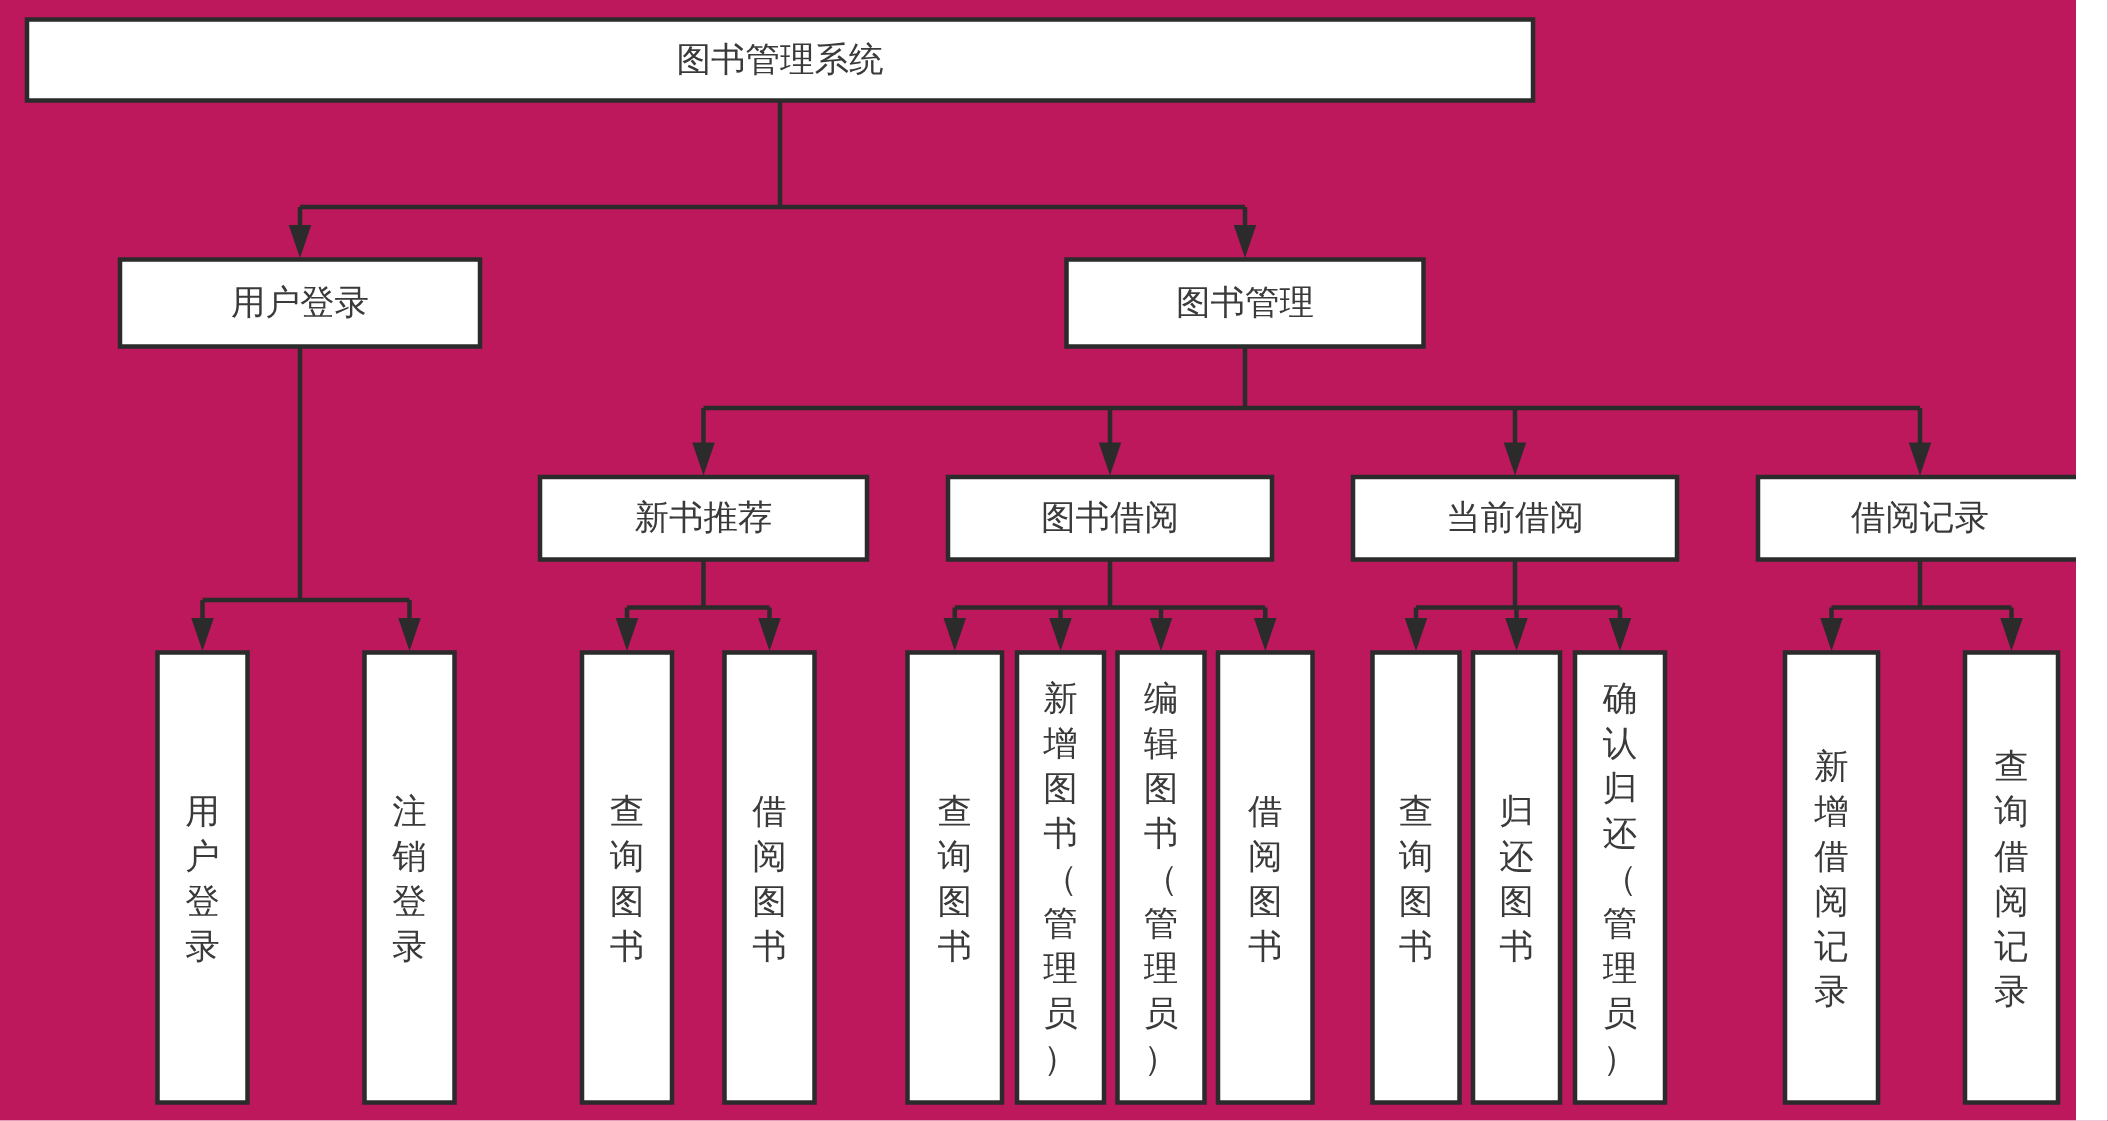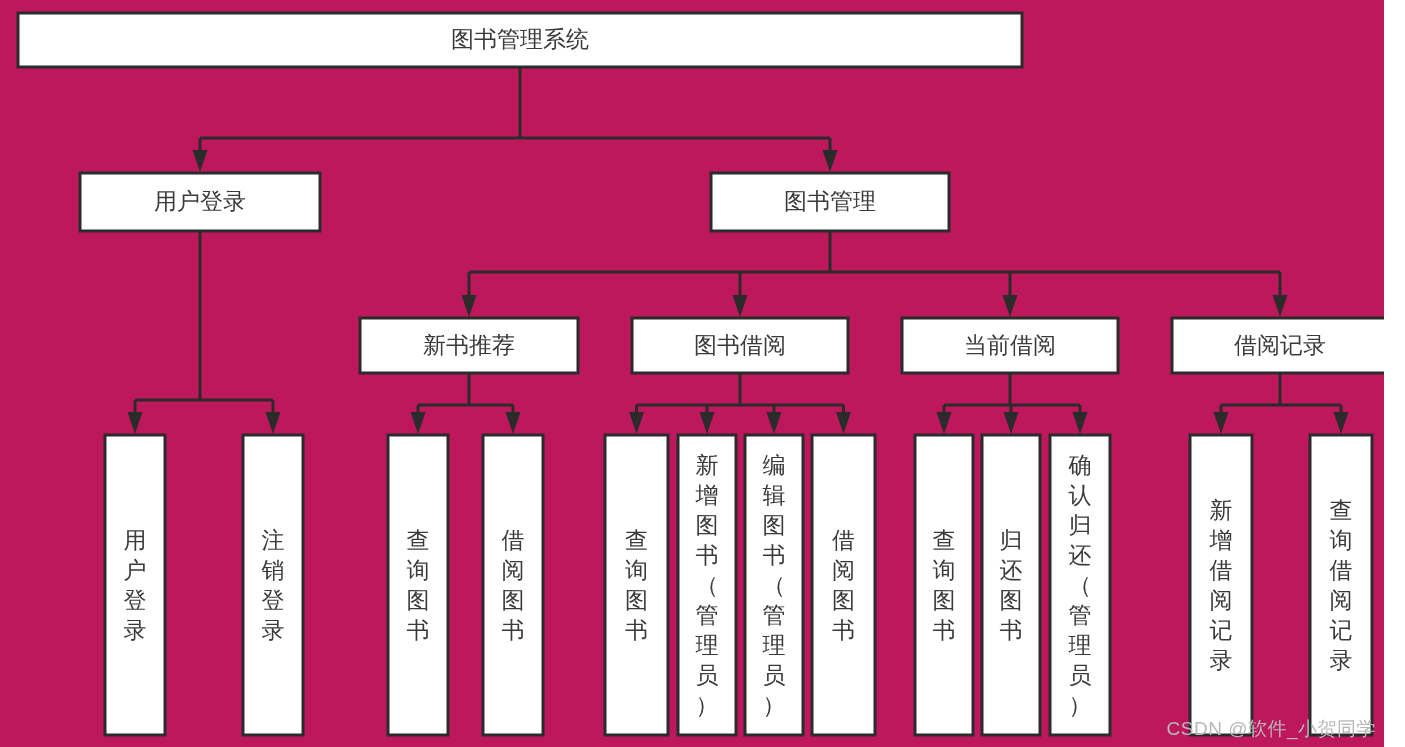--- a/index.html
+++ b/index.html
@@ -213,14 +213,13 @@
         <g>
           <rect x="1190" y="435" width="62" height="300" class="node-box"></rect>
           <text x="1221" y="518.4" class="node-label-v"><tspan x="1221" dy="0">新</tspan><tspan x="1221" dy="30">增</tspan><tspan x="1221" dy="30">借</tspan><tspan x="1221" dy="30">阅</tspan><tspan x="1221" dy="30">记</tspan><tspan x="1221" dy="30">录</tspan></text>
         </g>
         <g>
           <rect x="1310" y="435" width="62" height="300" class="node-box"></rect>
           <text x="1341" y="518.4" class="node-label-v"><tspan x="1341" dy="0">查</tspan><tspan x="1341" dy="30">询</tspan><tspan x="1341" dy="30">借</tspan><tspan x="1341" dy="30">阅</tspan><tspan x="1341" dy="30">记</tspan><tspan x="1341" dy="30">录</tspan></text>
         </g>
       </g>
   </svg>
-  <div class="watermark-text">CSDN @软件_小贺同学</div>
 </div>
 
 </body></html>

